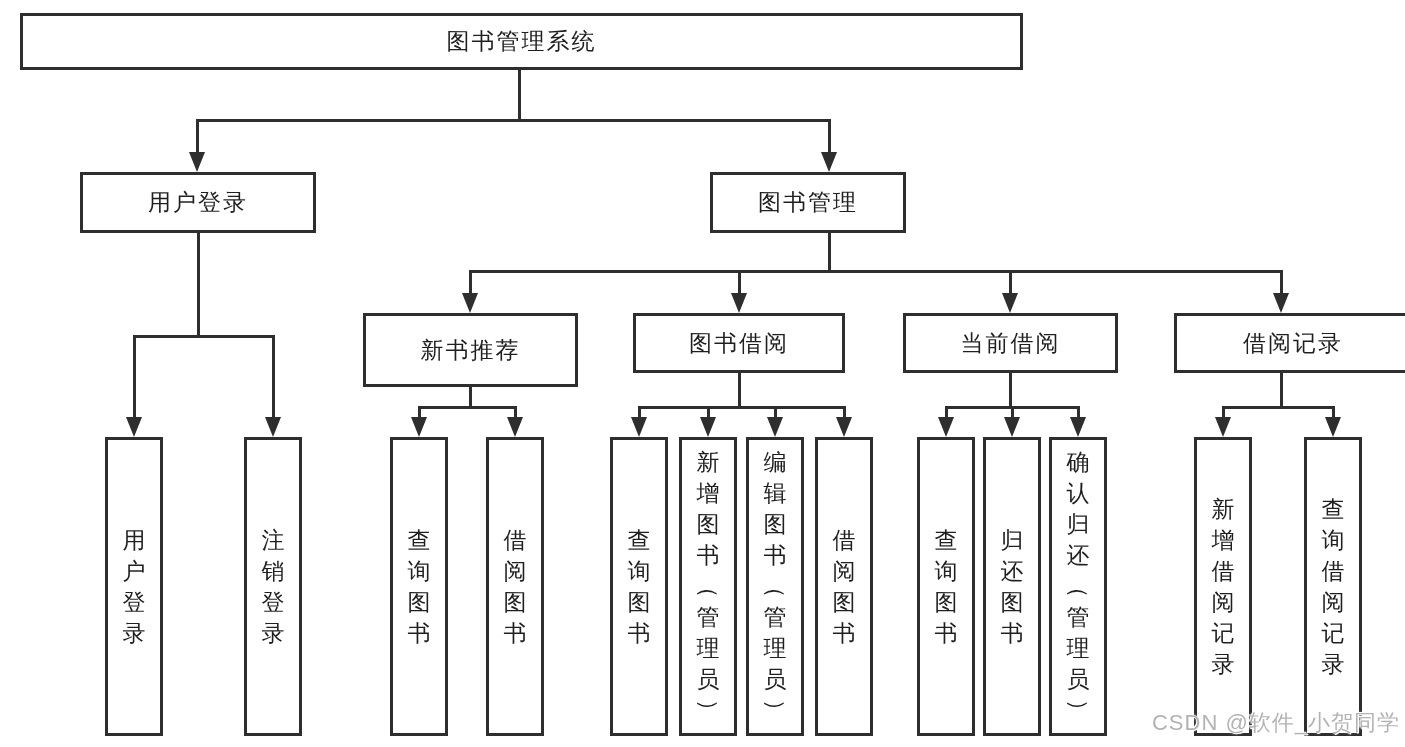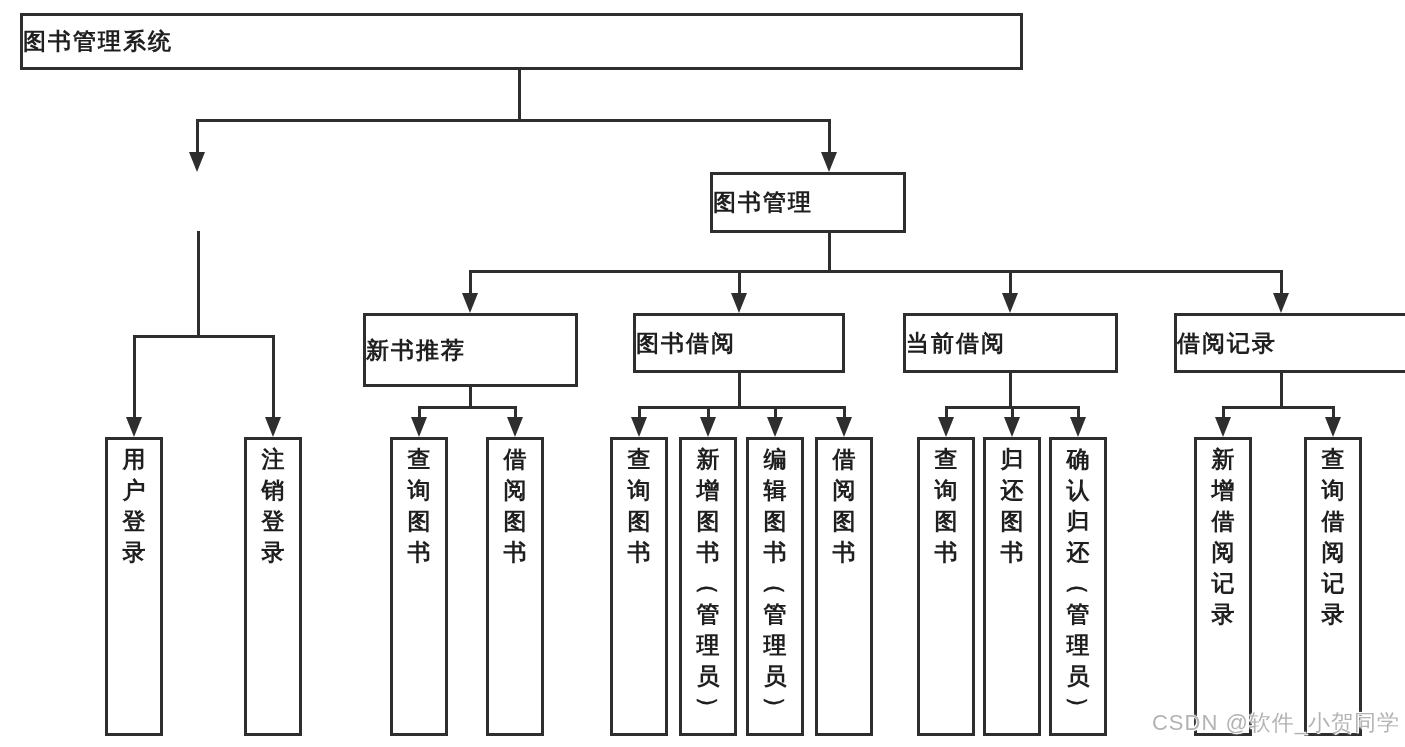--- a/index.html
+++ b/index.html
@@ -19,25 +19,25 @@
     background: var(--bg);
     overflow: hidden;
   }
 
   .box {
     position: absolute;
     border: 3px solid var(--line);
     background: var(--bg);
     display: flex;
     align-items: center;
+    justify-content: center;
     color: var(--text);
     font-size: 23px;
     letter-spacing: 2px;
     z-index: 2;
-    font-weight: bold;
   }
 
   .vbox {
     flex-direction: column;
     letter-spacing: 0;
     padding: 4px 0;
   }
 
   .vchar {
     display: block;
@@ -83,20 +83,23 @@
     <span>图书管理系统</span>
   </div>
 
   <div class="vline" style="left:518px;top:68px;height:53px"></div>
   <div class="hline" style="left:196px;top:119px;width:635px"></div>
   <div class="vline" style="left:196px;top:119px;height:35px"></div>
   <div class="arrow" style="left:189px;top:152px"></div>
   <div class="vline" style="left:828px;top:119px;height:35px"></div>
   <div class="arrow" style="left:821px;top:152px"></div>
 
+  <div class="box" style="left:80px;top:172px;width:236px;height:61px">
+    <span>用户登录</span>
+  </div>
   <div class="box" style="left:710px;top:172px;width:196px;height:61px">
     <span>图书管理</span>
   </div>
 
   <div class="vline" style="left:197px;top:231px;height:106px"></div>
   <div class="hline" style="left:133px;top:335px;width:142px"></div>
   <div class="vline" style="left:133px;top:335px;height:84px"></div>
   <div class="arrow" style="left:126px;top:417px"></div>
   <div class="vline" style="left:272px;top:335px;height:84px"></div>
   <div class="arrow" style="left:265px;top:417px"></div>

